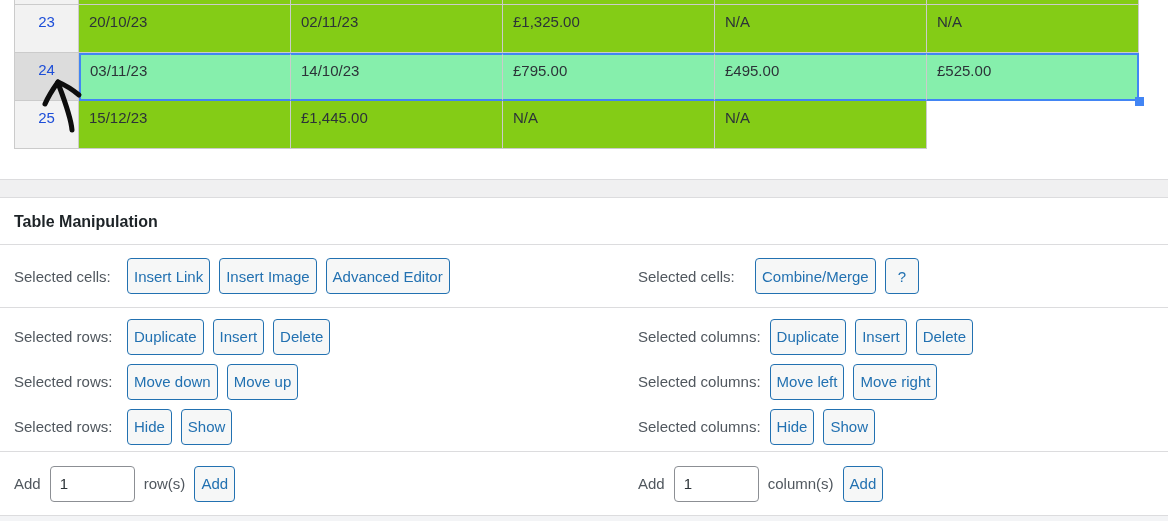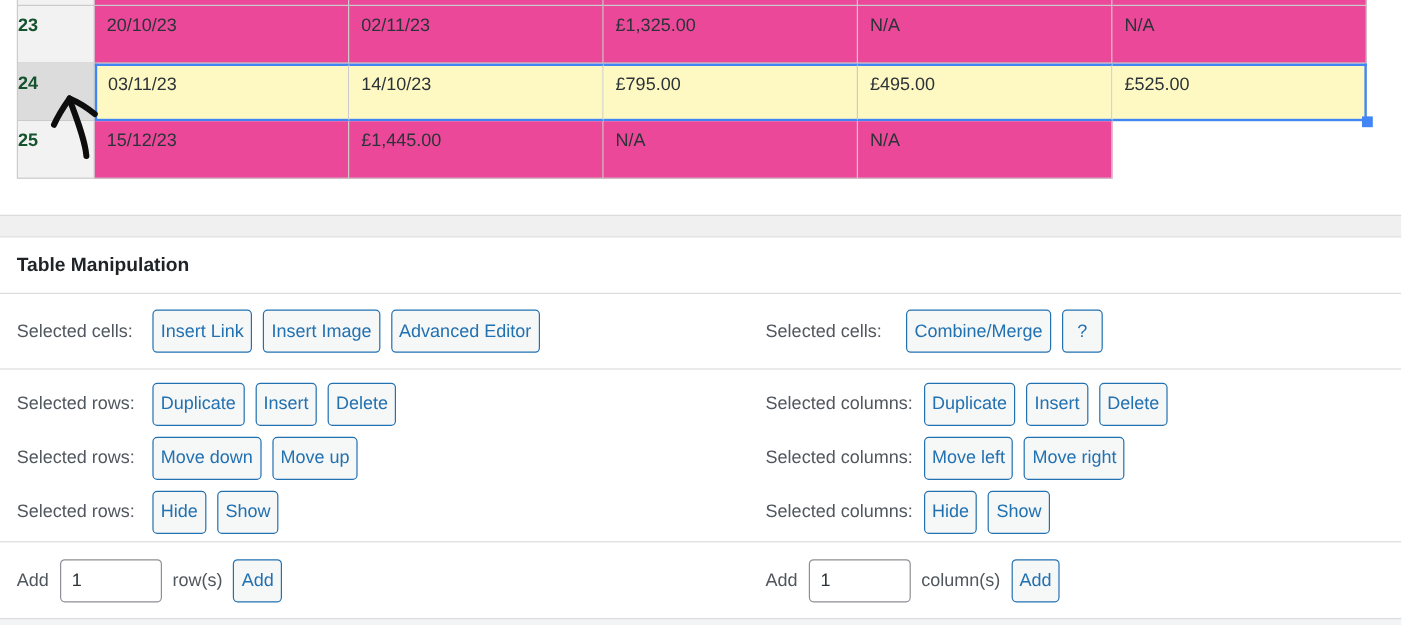--- a/index.html
+++ b/index.html
@@ -6,26 +6,26 @@
   html,body { background:#fff; }
   body { font-family:"Liberation Sans", sans-serif; }
   .page { position:relative; width:1168px; height:521px; overflow:hidden; background:#fff; }
 
   
   .sheet { position:absolute; left:14px; top:0; width:1126px; border-left:1px solid #cbcbcb; }
   .t-row { display:grid; grid-template-columns:64px 212px 212px 212px 212px 212px; }
   .t-cell {
     box-sizing:border-box; height:48px; padding:8px 0 0 10px;
     border-right:1px solid #cbcbcb; border-bottom:1px solid #cbcbcb;
-    font-size:15px; color:#2c3338; background:#ec4899; overflow:hidden; white-space:nowrap;
+    font-size:15px; color:#2c3338; background:#84cc16; overflow:hidden; white-space:nowrap;
   }
-  .t-rowhead { background:#f2f2f2; text-align:left; padding-left:0; color:#14532d;font-weight:bold; }
+  .t-rowhead { background:#f2f2f2; text-align:center; padding-left:0; color:#1d4ed8; }
   .sliver .t-cell { height:5px; padding:0; }
   .t-row.selected .t-rowhead { background:#dcdcdc; }
-  .t-cell.sel { background:#fef9c3; border-top:2px solid #4285f4; border-bottom:2px solid #4285f4; padding-top:7px; }
+  .t-cell.sel { background:#86efac; border-top:2px solid #4285f4; border-bottom:2px solid #4285f4; padding-top:7px; }
   .t-cell.sel-first { border-left:2px solid #4285f4; padding-left:9px; }
   .t-cell.sel-last  { border-right:2px solid #4285f4; }
   .sel-handle { position:absolute; left:1120px; top:97px; width:9px; height:9px; background:#4285f4; }
 
   .arrow-svg { position:absolute; left:24px; top:55px; pointer-events:none; }
 
   
   .gap-band { position:absolute; left:0; top:179px; width:100%; height:19px; box-sizing:border-box;
     background:#f0f0f1; border-top:1px solid #dcdcde; border-bottom:1px solid #dcdcde; }
 

